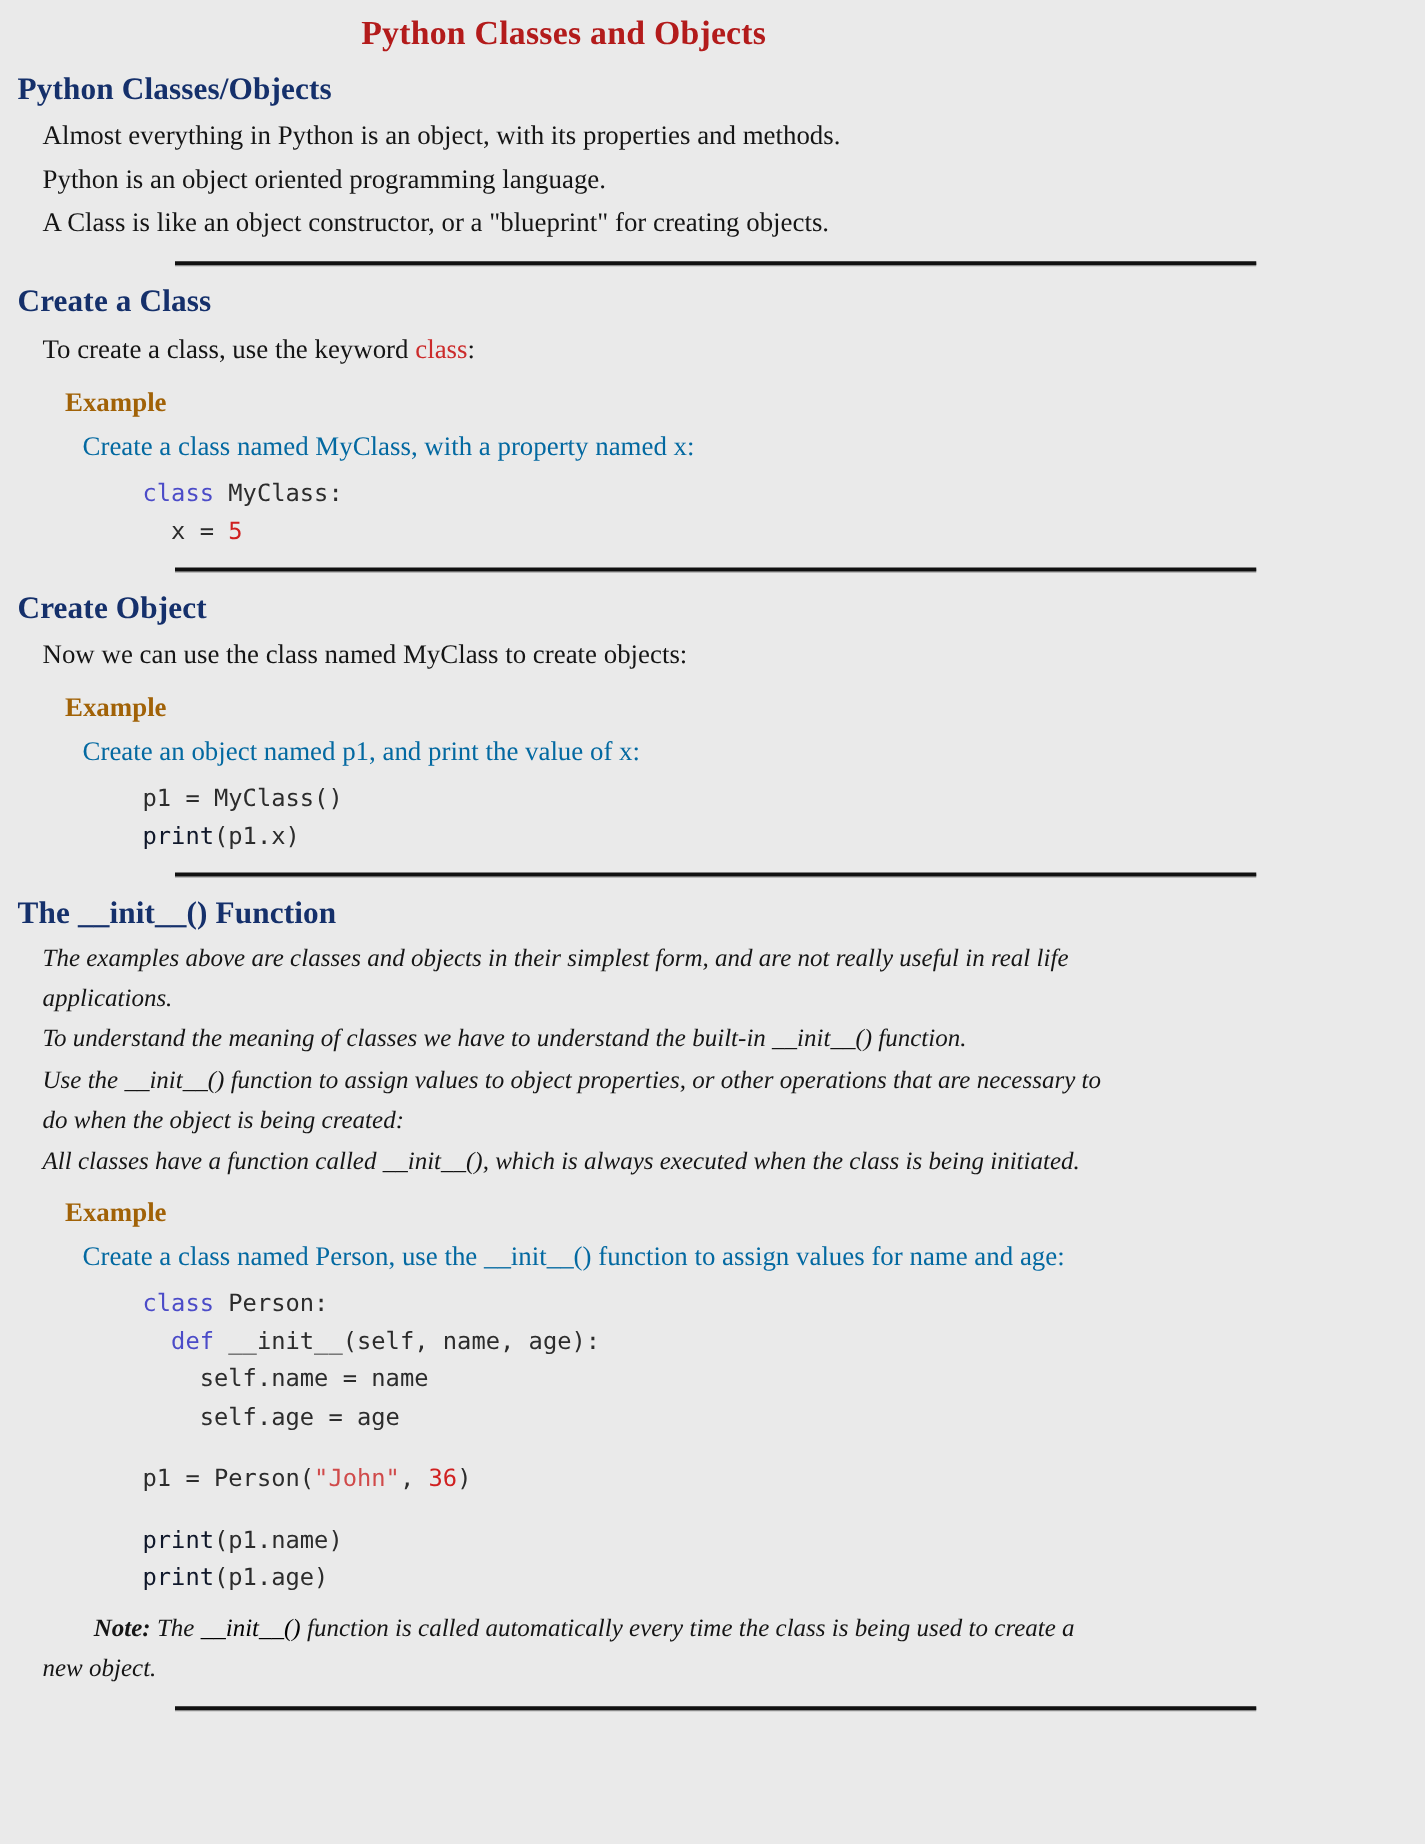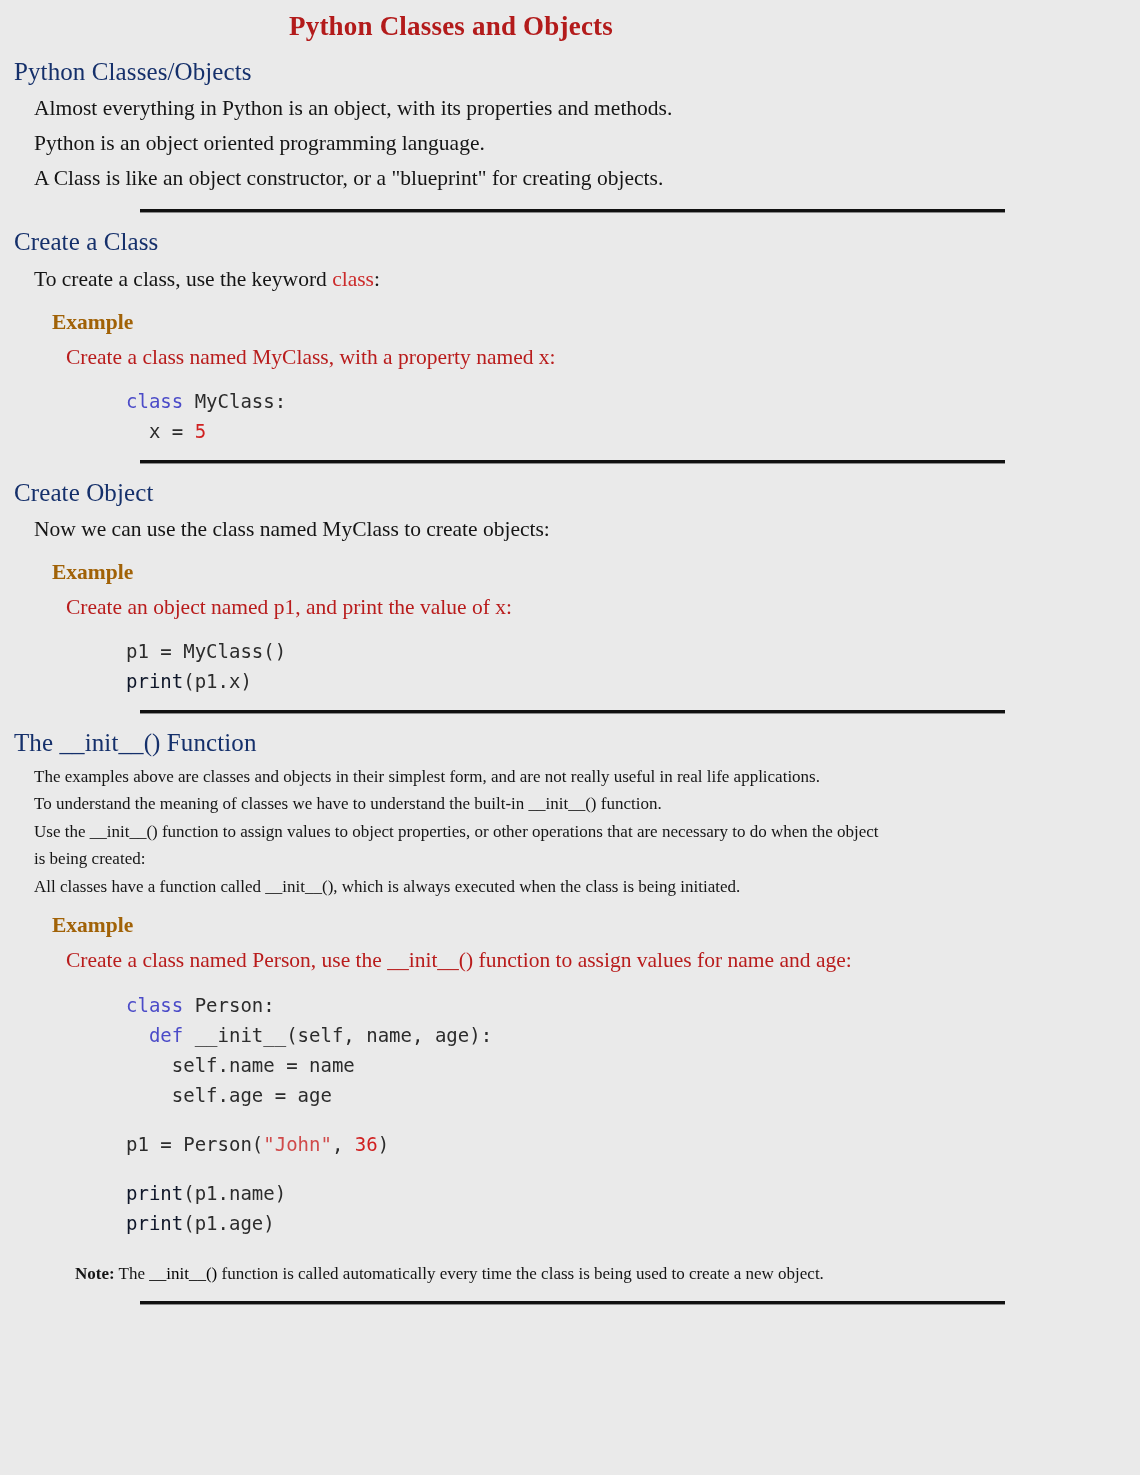--- a/index.html
+++ b/index.html
@@ -31,71 +31,72 @@
     letter-spacing: 0.2px;
     padding-top: 12px;
     margin: 0 0 14px 0;
     line-height: 1.1;
   }
 
   
   .section-heading {
     color: #15306b;
     font-size: 25px;
-    font-weight: normal;
+    font-weight: bold;
     margin: 0 11px 4px 0;
     padding-left: 14px;
     line-height: 1.25;
     letter-spacing: 0.1px;
   }
 
   
   .para {
     font-size: 21.5px;
     line-height: 1.62;
     margin: 0;
     padding-left: 34px;
     padding-right: 24px;
     color: #151515;
   }
   .para-block {
     padding-left: 34px;
     padding-right: 8px;
-    font-size: 17px;
+    font-size: 20px;
     line-height: 1.62;
     color: #151515;
     max-width: 1085px;
+    font-style: italic;
   }
 
   
   .example-label {
     font-size: 21.5px;
     font-weight: bold;
     color: #a16207;
     padding-left: 52px;
     margin: 10px 0 4px 0;
     line-height: 1.4;
   }
   .example-desc {
     font-size: 21.5px;
     padding-left: 66px;
     margin: 0 0 6px 0;
     line-height: 1.55;
-    color: #b91c1c;
+    color: #0369a1;
   }
 
   
   .code {
     font-family: "DejaVu Sans Mono", "Liberation Mono", monospace;
     font-size: 19px;
     line-height: 1.58;
     padding-left: 114px;
     color: #2c2c2c;
     white-space: pre;
-    margin: 12px;
+    margin: 0;
   }
   .code .kw { color: #4b4bc8; }
   .code .fn { color: #0f172a; }
   .code .num { color: #d02020; }
   .code .str { color: #d04a4a; }
 
   
   .kw-red { color: #cc2b2b; }
   .dunder-red { color: #000000; }
   .bold { font-weight: bold; margin-left: 41px; }

